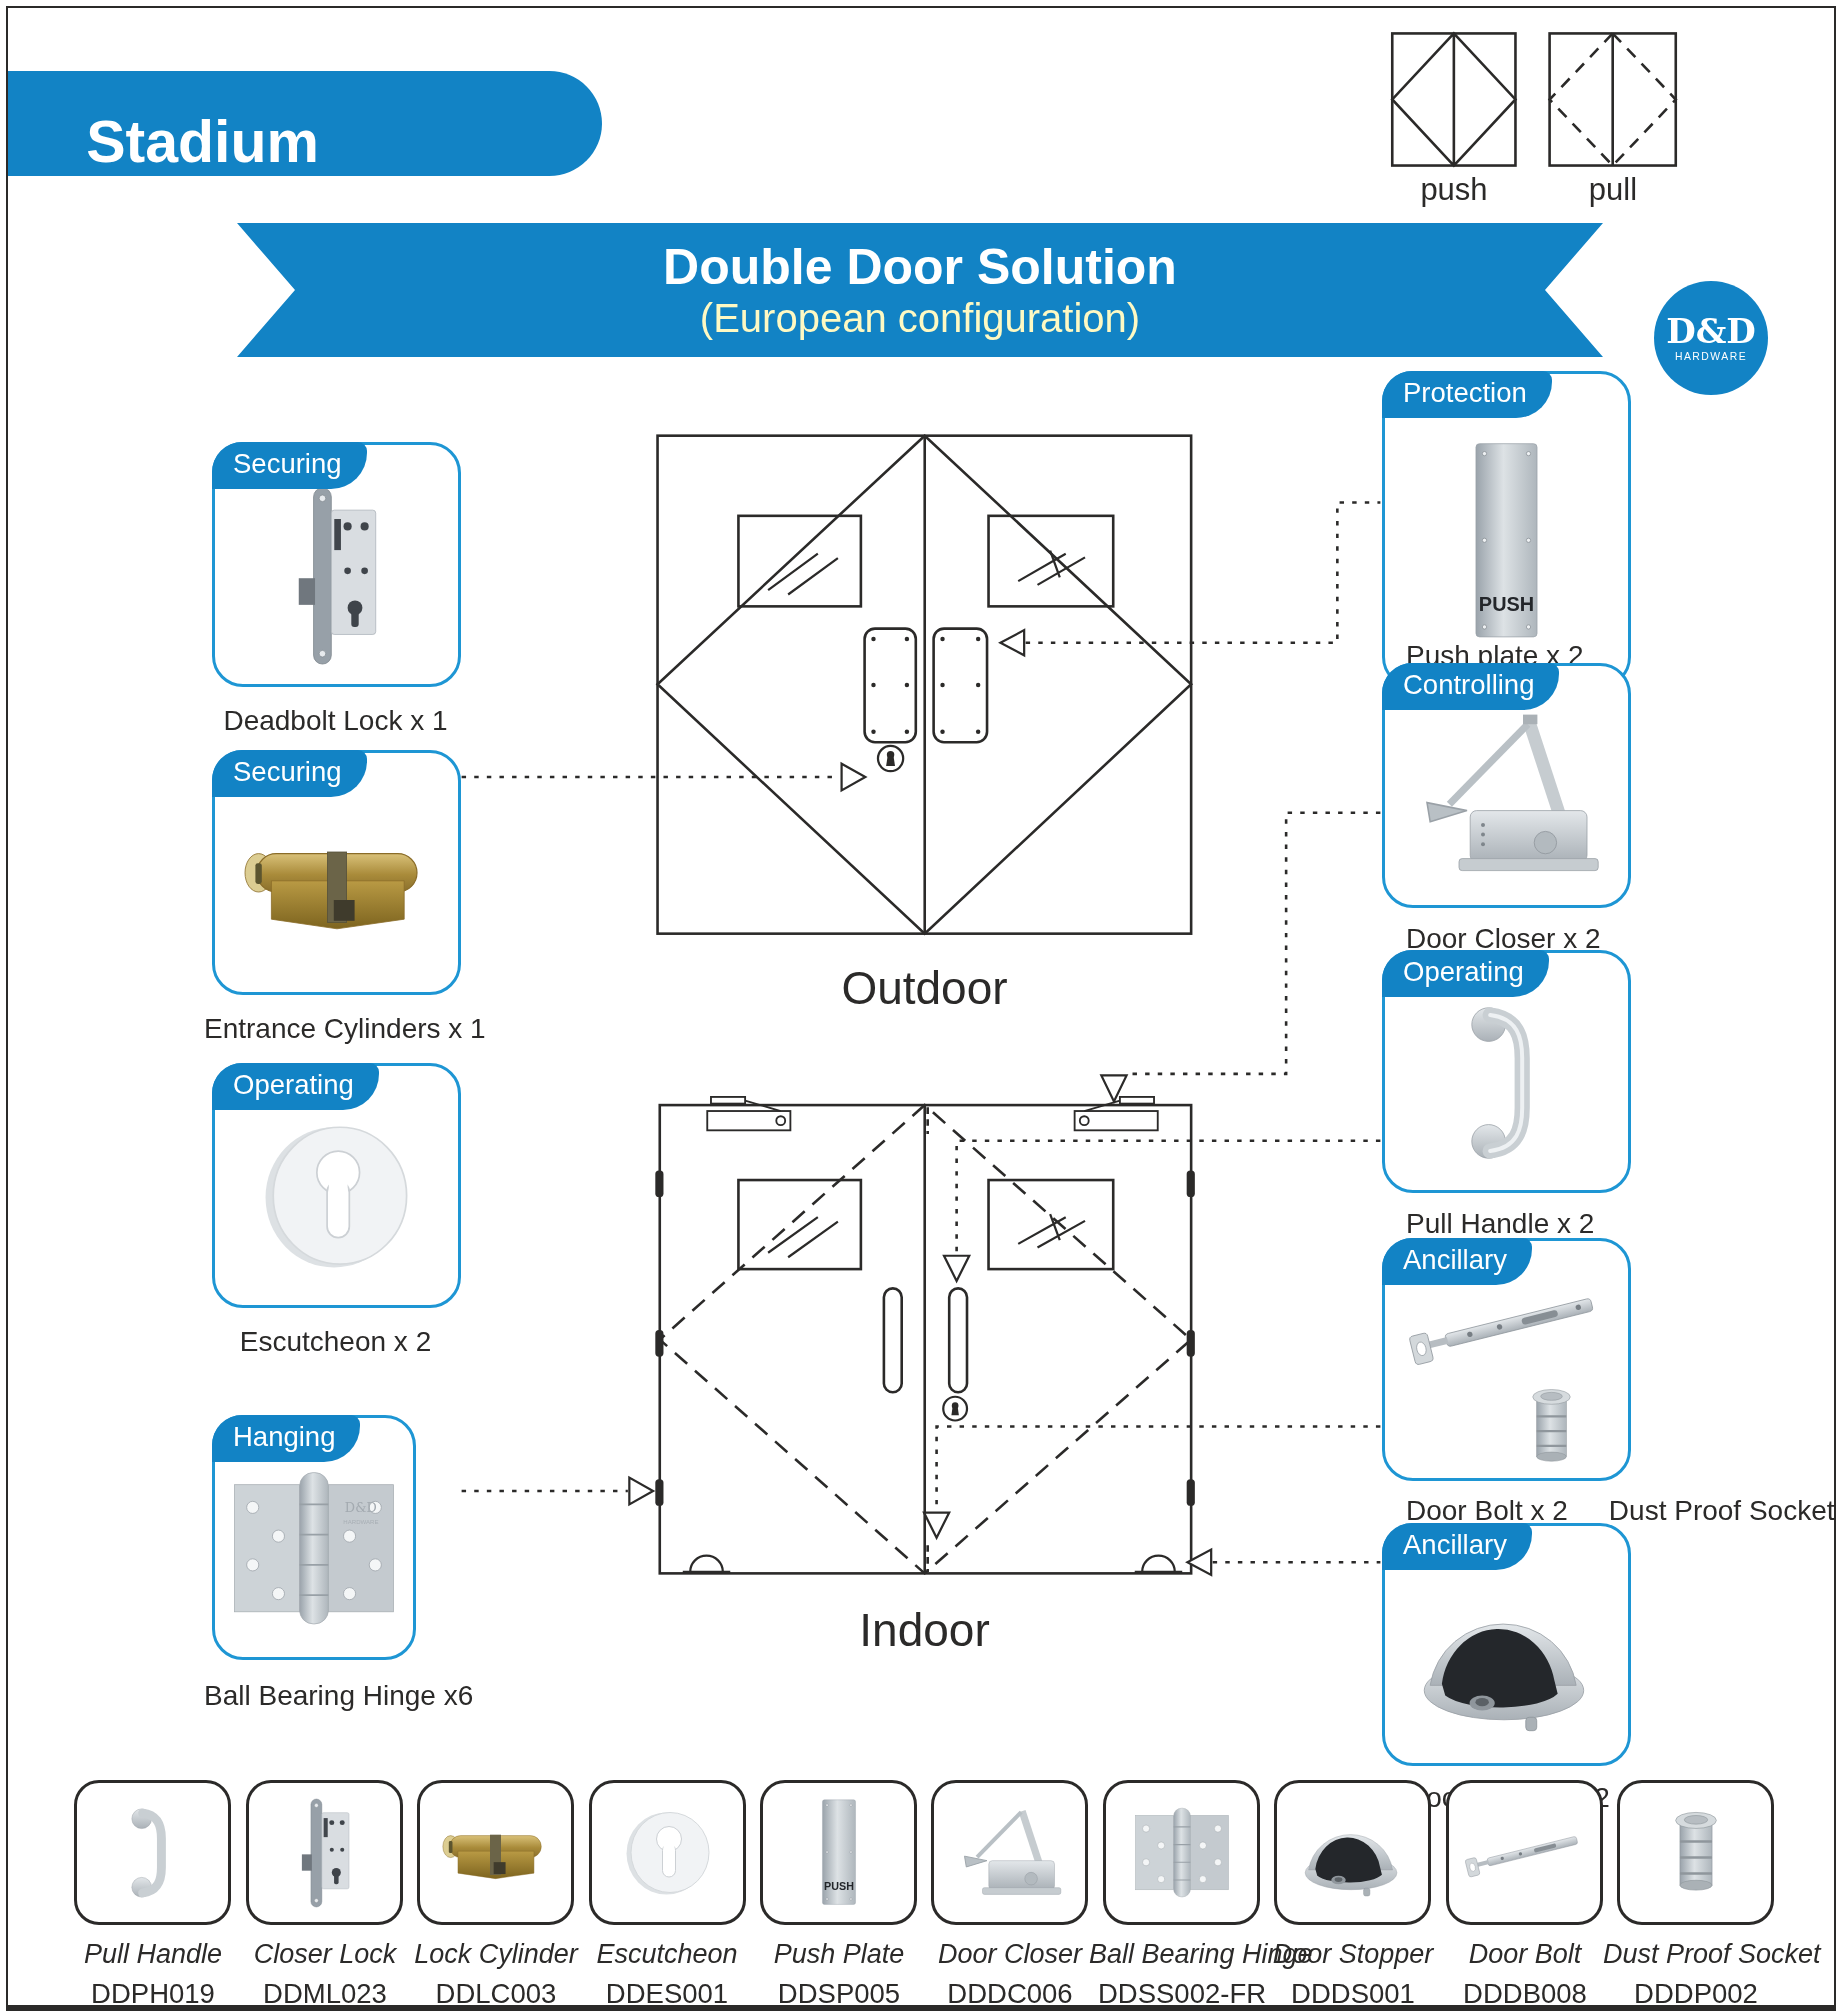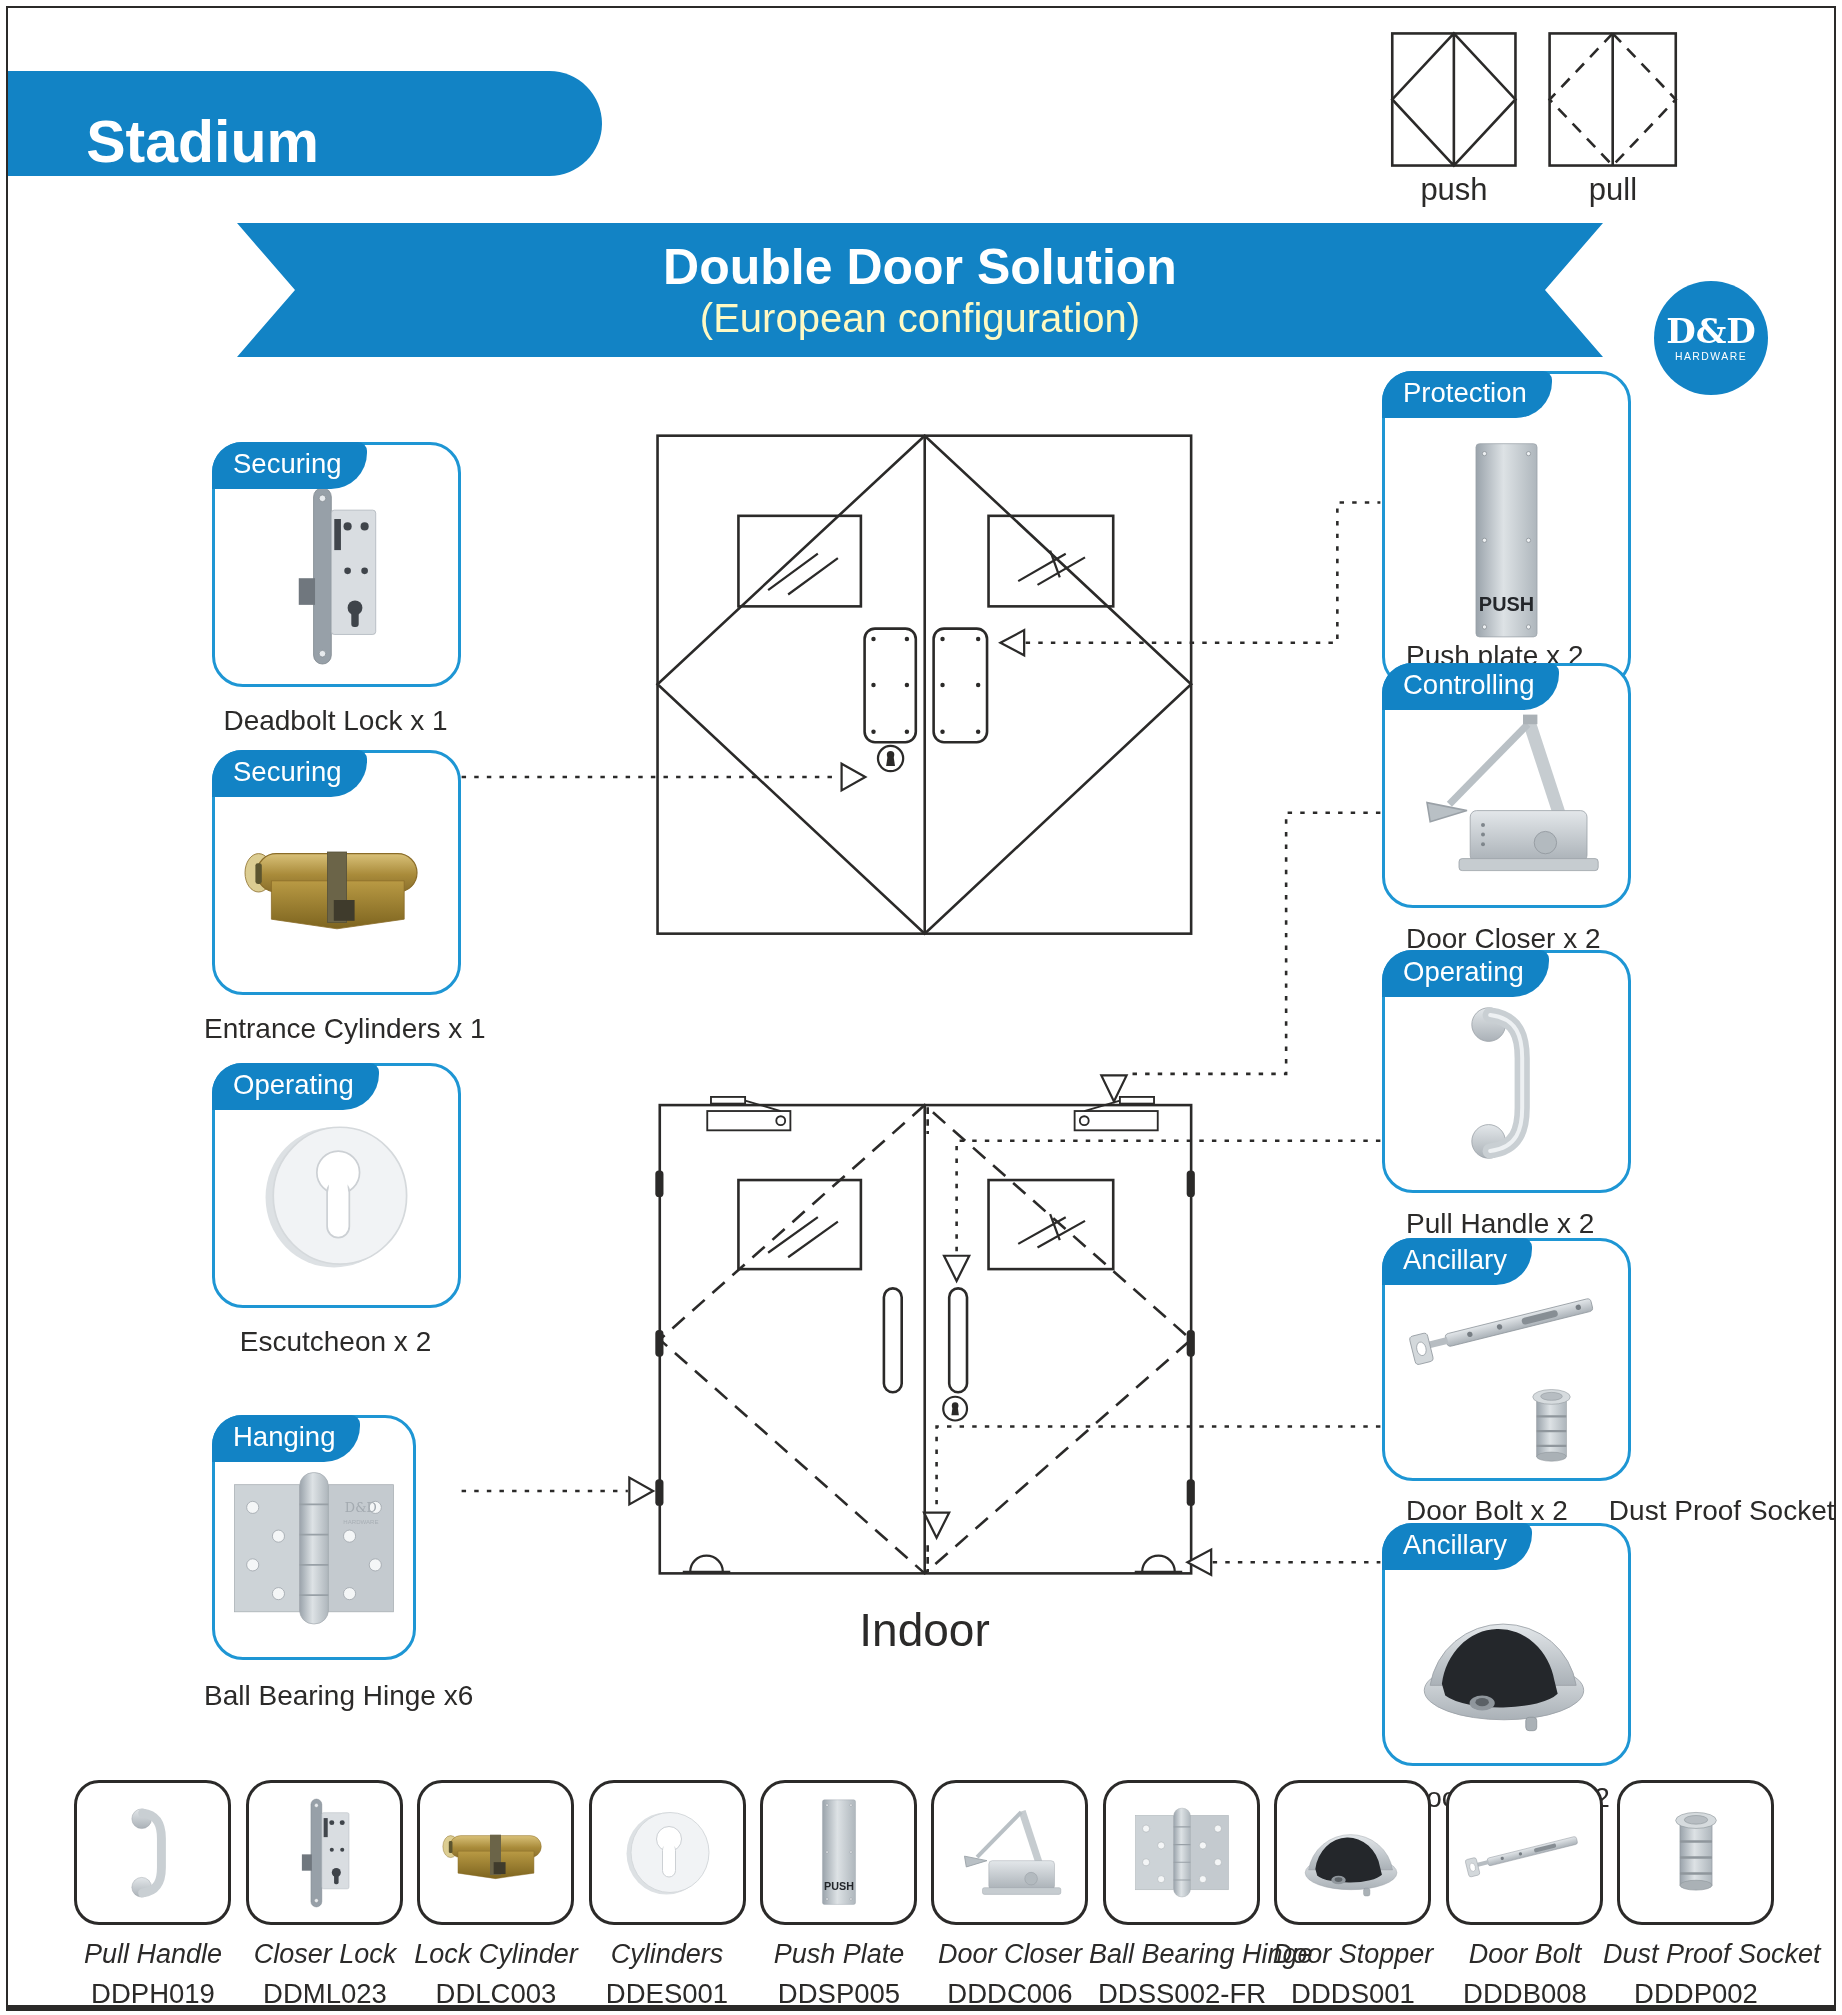--- a/index.html
+++ b/index.html
@@ -184,20 +184,21 @@
   <div class="ribbon">
     <div class="t1">Double Door Solution</div>
     <div class="t2">(European configuration)</div>
   </div>
 
   <div class="logo">
     <div class="l1">D&amp;D</div>
     <div class="l2">HARDWARE</div>
   </div>
 
+  <div class="dlabel" style="left:739px;top:961px">Outdoor</div>
   <div class="dlabel" style="left:739px;top:1603px">Indoor</div>
 
   <div class="card" style="left:212px;top:442px;width:249px;height:245px">
     <div class="tab">Securing</div>
     <svg width="111" height="186" viewBox="0 0 150 250">
       <rect x="44" y="6" width="24" height="238" rx="12" fill="#97a0a8" stroke="#7b838b"></rect>
       <circle cx="56" cy="20" r="4.5" fill="#e8ebee" stroke="#80878e"></circle>
       <circle cx="56" cy="230" r="4.5" fill="#e8ebee" stroke="#80878e"></circle>
       <rect x="24" y="128" width="22" height="36" fill="#70777e"></rect>
       <rect x="68" y="36" width="60" height="168" rx="4" fill="#d9dde1" stroke="#aab1b7"></rect>
@@ -462,21 +463,21 @@
       <ellipse cx="60" cy="27" rx="19" ry="7" fill="#b7bdc2" stroke="#8f969c"></ellipse>
     </svg>
   </div>
 
   <div class="bname" style="left:60px">Pull Handle</div>
   <div class="bcode" style="left:60px">DDPH019</div>
   <div class="bname" style="left:232px">Closer Lock</div>
   <div class="bcode" style="left:232px">DDML023</div>
   <div class="bname" style="left:403px">Lock Cylinder</div>
   <div class="bcode" style="left:403px">DDLC003</div>
-  <div class="bname" style="left:574px">Cylinders</div>
+  <div class="bname" style="left:574px">Escutcheon</div>
   <div class="bcode" style="left:574px">DDES001</div>
   <div class="bname" style="left:746px">Push Plate</div>
   <div class="bcode" style="left:746px">DDSP005</div>
   <div class="bname" style="left:917px">Door Closer</div>
   <div class="bcode" style="left:917px">DDDC006</div>
   <div class="bname" style="left:1089px">Ball Bearing Hinge</div>
   <div class="bcode" style="left:1089px">DDSS002-FR</div>
   <div class="bname" style="left:1260px">Door Stopper</div>
   <div class="bcode" style="left:1260px">DDDS001</div>
   <div class="bname" style="left:1432px">Door Bolt</div>

